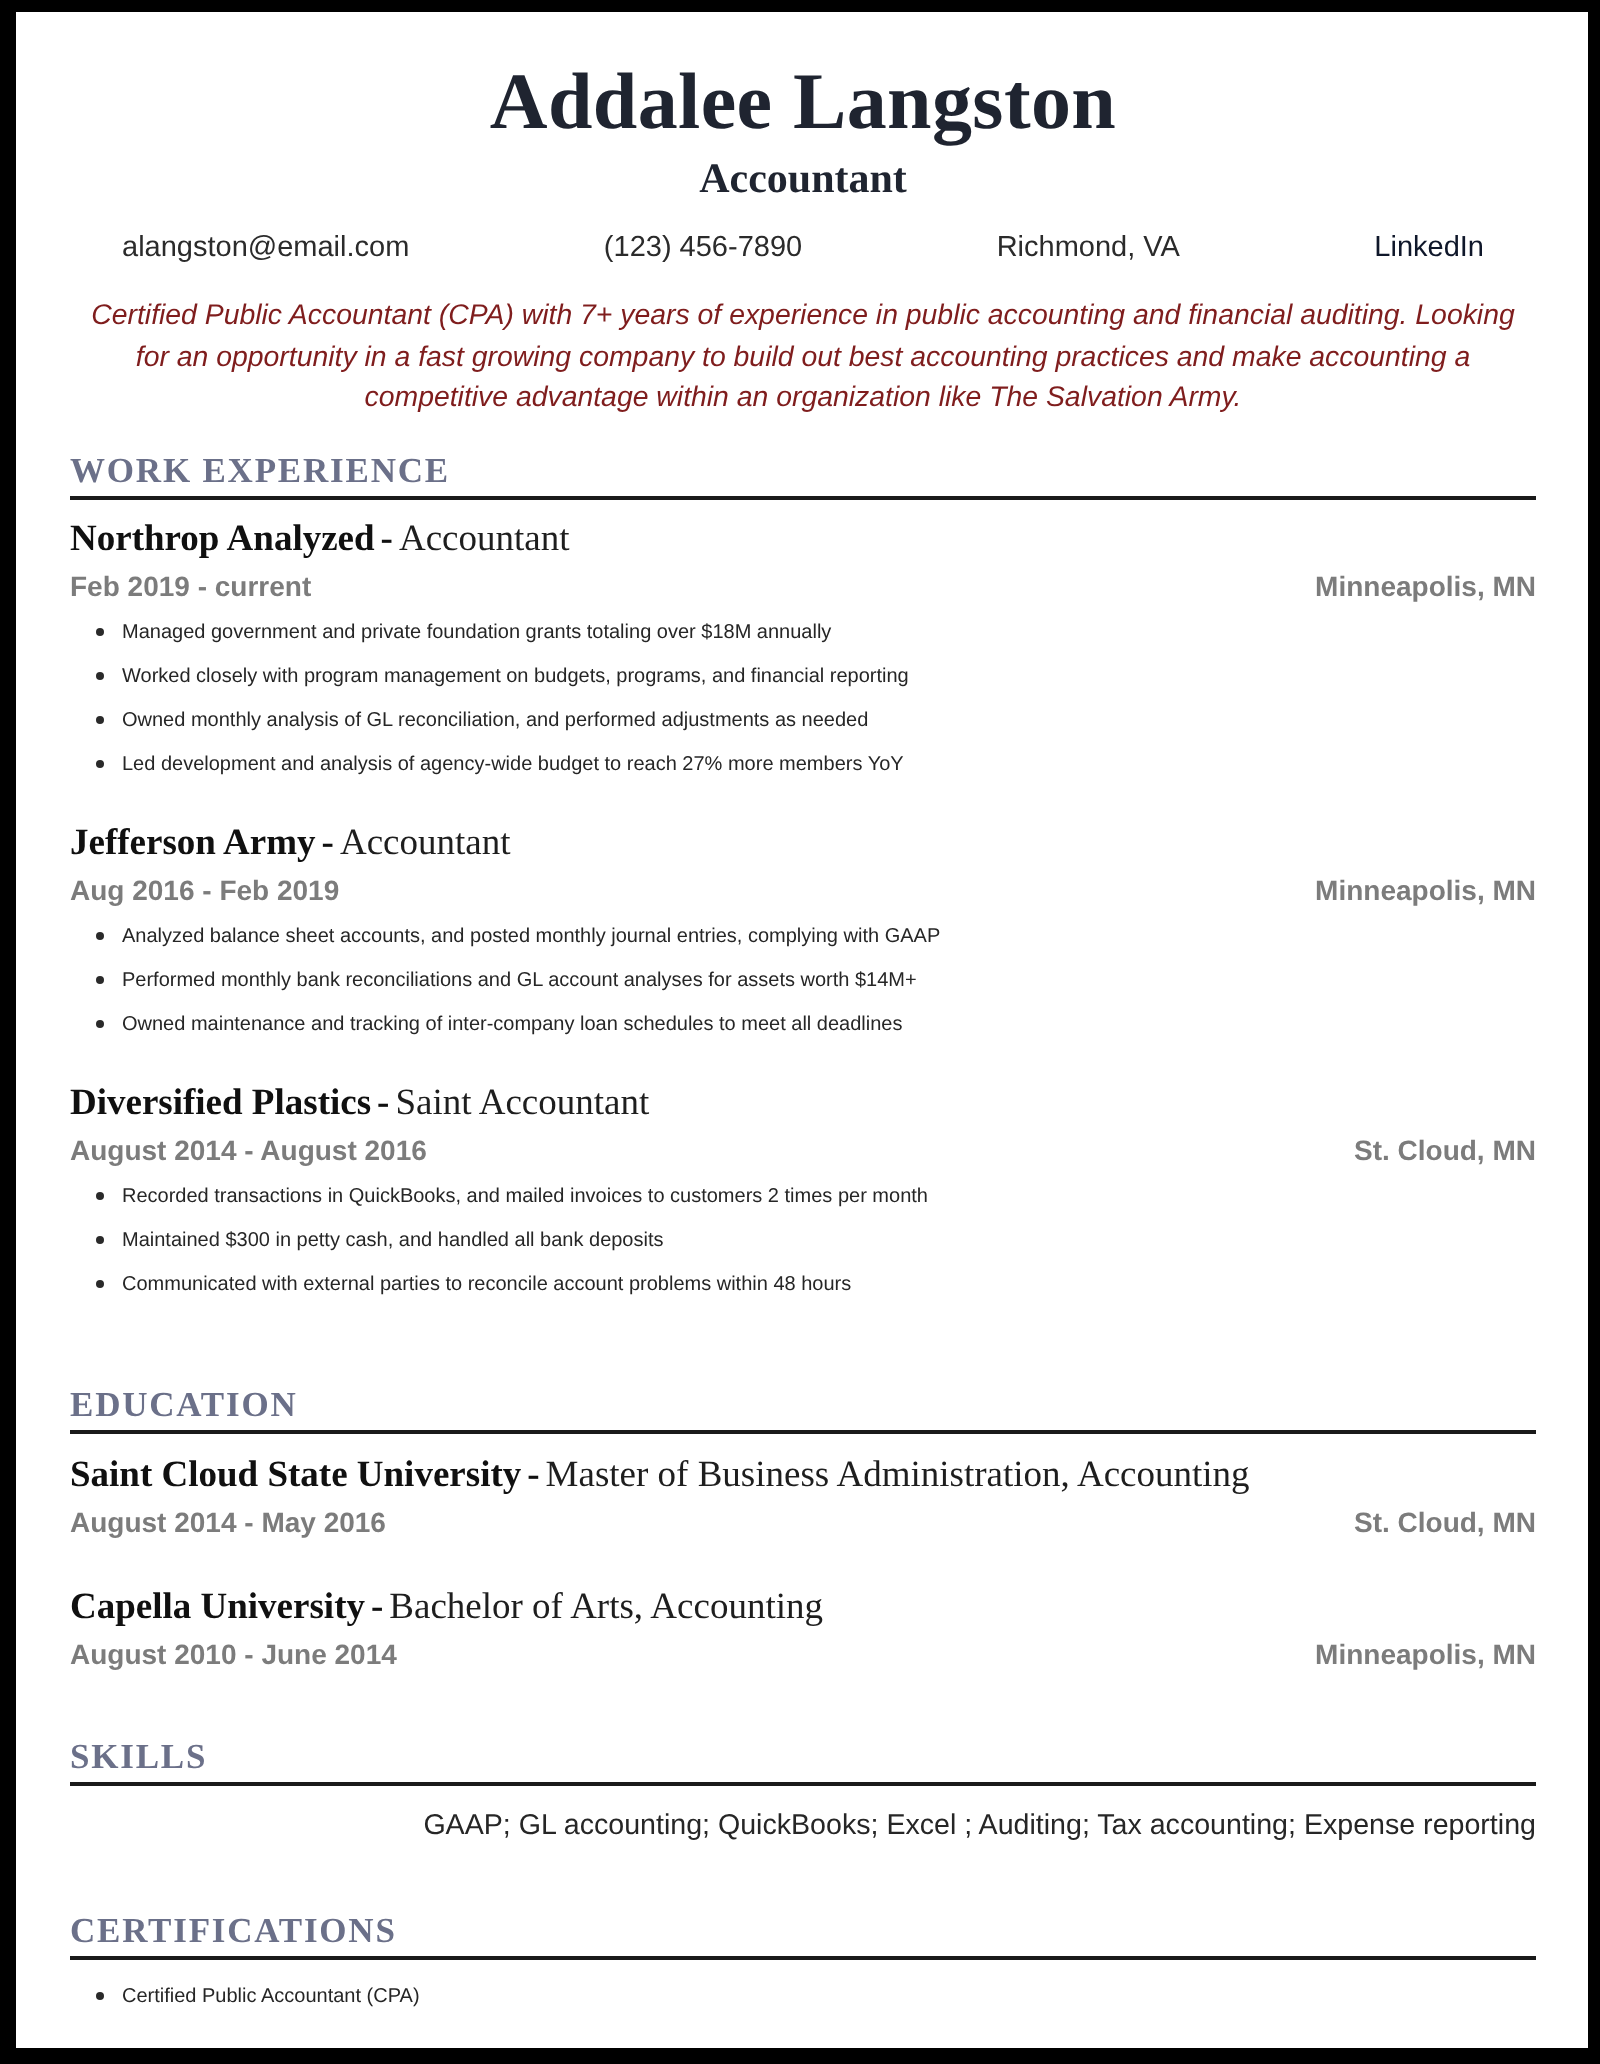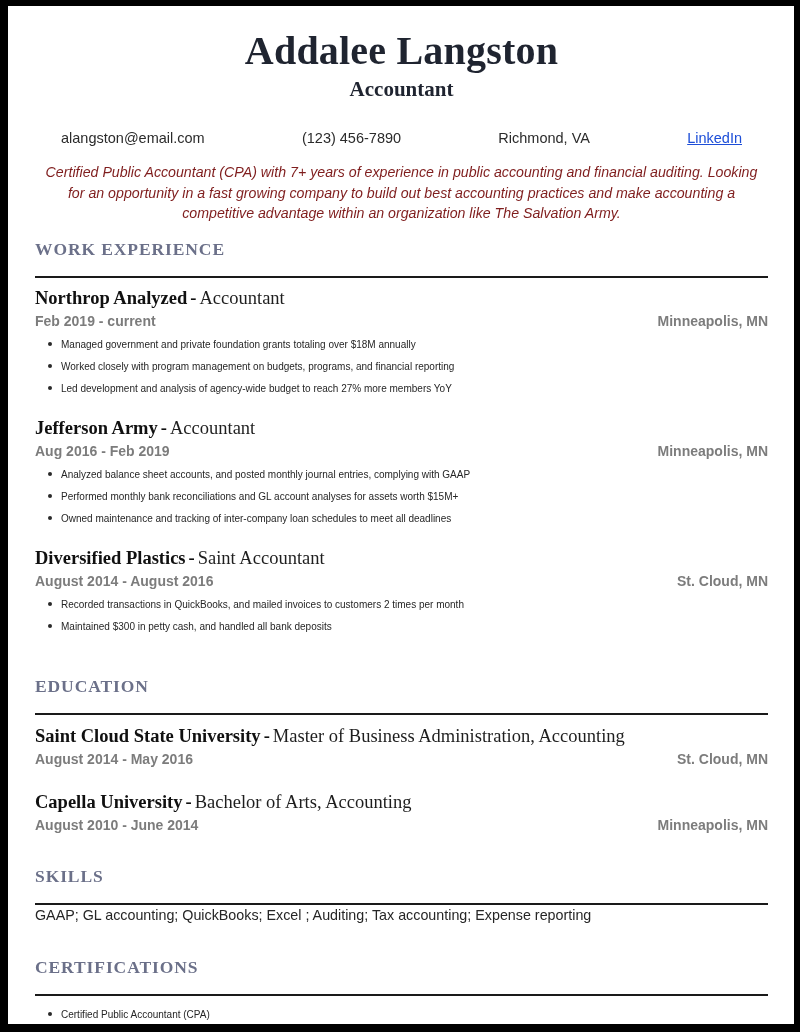--- a/index.html
+++ b/index.html
@@ -50,35 +50,34 @@
     line-height: 27px;
     color: #1f2430;
     text-align: center;
     margin: 2px 0 0 0;
   }
 
   .contact-row {
     display: flex;
     justify-content: center;
     align-items: baseline;
-    margin-top: 25px;
+    margin-top: 11px;
     padding: 0 26px;
   }
   .contact-item {
     font-family: "Liberation Sans", sans-serif;
     font-size: 14.5px;
     line-height: 20px;
     color: #2b2b2b;
     white-space: nowrap;
     flex: 0 0 auto;
   }
   .contact-gap { flex: 1 1 auto; min-width: 18px; }
   .contact-link {
-    color: #1d4ed8;
-    text-decoration: underline;
+    color: #0f172a;
     cursor: pointer;
   }
 
   
   .summary {
     font-family: "Liberation Sans", sans-serif;
     font-style: italic;
     font-size: 14.2px;
     line-height: 20.5px;
     color: #7f1d1d;
@@ -89,21 +88,21 @@
   
   .section { margin-top: 14px; }
   .section-heading {
     font-family: "Liberation Serif", serif;
     font-weight: bold;
     font-size: 17.5px;
     line-height: 22px;
     letter-spacing: 0.9px;
     color: #6b7089;
     text-transform: uppercase;
-    padding-bottom: 16px;
+    padding-bottom: 2px;
     border-bottom: 2px solid #1a1a1a;
   }
 
   
   .entry { margin-top: 9px; }
   .entry-title-line {
     font-family: "Liberation Serif", serif;
     font-size: 18.5px;
     line-height: 23px;
     color: #121212;
@@ -164,20 +163,22 @@
 
   
   .edu-entry { margin-top: 10px; }
 
   
   .skills-line {
     font-family: "Liberation Sans", sans-serif;
     font-size: 14.3px;
     line-height: 21px;
     color: #262626;
+    margin-top: 10px;
+    text-align: right;
   }
 
   .section-spacer-lg { margin-top: 38px; }
   .section-spacer-md { margin-top: 30px; }
 </style>
 </head>
 <body>
 
 <div id="page-frame">
   <div id="resume">
@@ -206,50 +207,52 @@
         <div class="entry-title-line">
           <span class="entry-org">Northrop Analyzed</span><span class="entry-sep">-</span><span class="entry-role">Accountant</span>
         </div>
         <div class="meta-line">
           <span class="meta-dates">Feb 2019 - current</span>
           <span class="meta-location">Minneapolis, MN</span>
         </div>
         <ul class="bullets">
           <li>Managed government and private foundation grants totaling over $18M annually</li>
           <li>Worked closely with program management on budgets, programs, and financial reporting</li>
+          <li>Owned monthly analysis of GL reconciliation, and performed adjustments as needed</li>
           <li>Led development and analysis of agency-wide budget to reach 27% more members YoY</li>
         </ul>
       </div>
 
       <div class="entry" style="margin-top:18px;">
         <div class="entry-title-line">
           <span class="entry-org">Jefferson Army</span><span class="entry-sep">-</span><span class="entry-role">Accountant</span>
         </div>
         <div class="meta-line">
           <span class="meta-dates">Aug 2016 - Feb 2019</span>
           <span class="meta-location">Minneapolis, MN</span>
         </div>
         <ul class="bullets">
           <li>Analyzed balance sheet accounts, and posted monthly journal entries, complying with GAAP</li>
-          <li>Performed monthly bank reconciliations and GL account analyses for assets worth $15M+</li>
+          <li>Performed monthly bank reconciliations and GL account analyses for assets worth $14M+</li>
           <li>Owned maintenance and tracking of inter-company loan schedules to meet all deadlines</li>
         </ul>
       </div>
 
       <div class="entry" style="margin-top:18px;">
         <div class="entry-title-line">
           <span class="entry-org">Diversified Plastics</span><span class="entry-sep">-</span><span class="entry-role">Saint Accountant</span>
         </div>
         <div class="meta-line">
           <span class="meta-dates">August 2014 - August 2016</span>
           <span class="meta-location">St. Cloud, MN</span>
         </div>
         <ul class="bullets">
           <li>Recorded transactions in QuickBooks, and mailed invoices to customers 2 times per month</li>
           <li>Maintained $300 in petty cash, and handled all bank deposits</li>
+          <li>Communicated with external parties to reconcile account problems within 48 hours</li>
         </ul>
       </div>
     </div>
 
     <div class="section section-spacer-lg">
       <div class="section-heading">EDUCATION</div>
 
       <div class="edu-entry">
         <div class="entry-title-line">
           <span class="entry-org">Saint Cloud State University</span><span class="entry-sep">-</span><span class="entry-role">Master of Business Administration,  Accounting</span>

